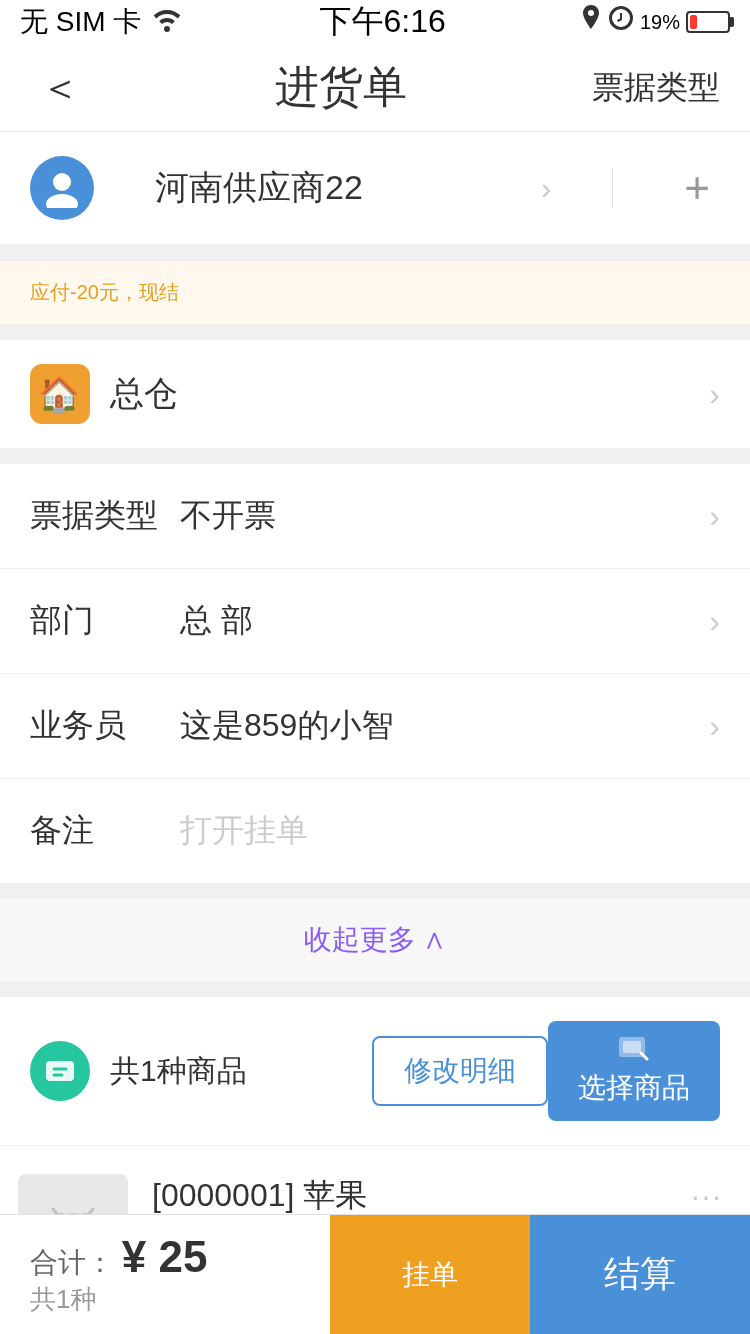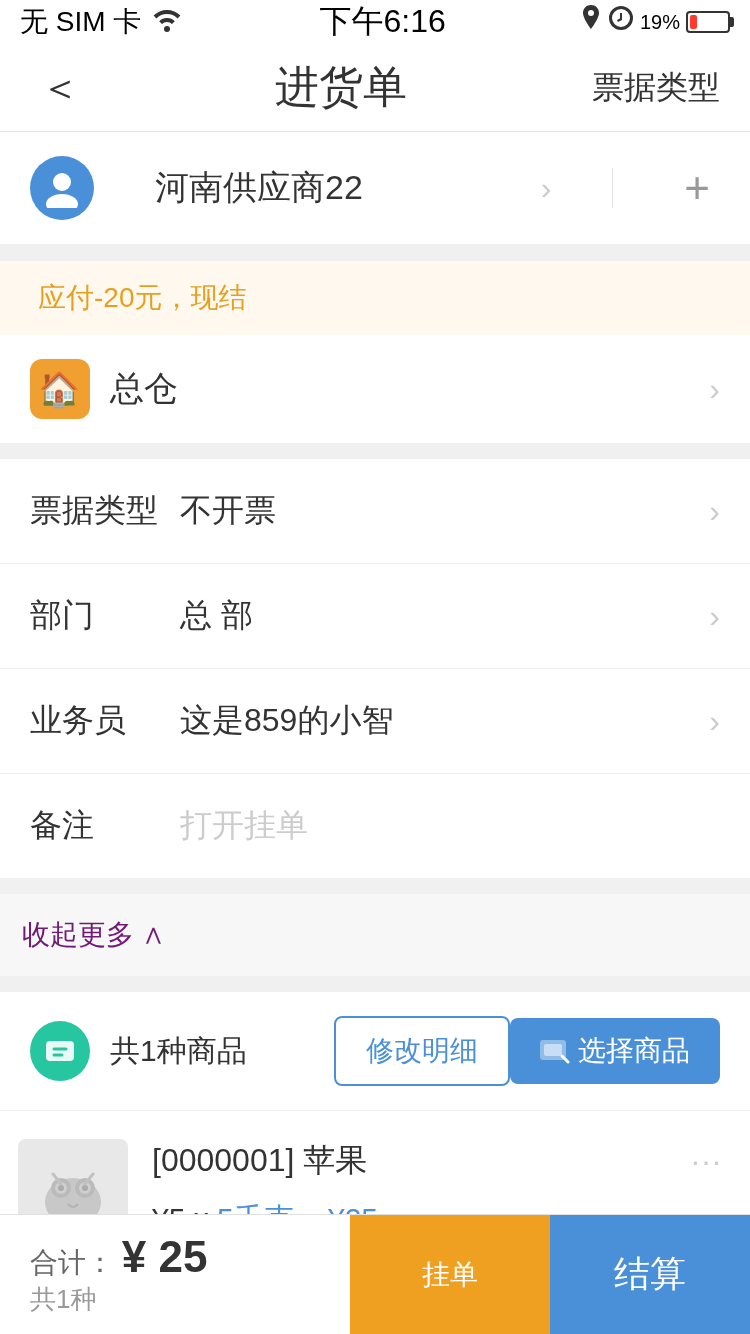--- a/index.html
+++ b/index.html
@@ -119,23 +119,24 @@
       padding: 0 10px;
     }
     .chevron-right {
       color: #ccc;
       font-size: 32px;
     }
 
     
     .notice-bar {
       background: #fff8ee;
-      padding: 18px 38px;
-      font-size: 28px;
+      padding: 18px 30px;
+      font-size: 20px;
       color: #e6a020;
+      margin-bottom: 16px;
     }
 
     
     .warehouse-row {
       display: flex;
       align-items: center;
       padding: 24px 30px;
       background: #fff;
     }
     .warehouse-icon {
@@ -178,24 +179,26 @@
       padding-left: 20px;
     }
     .form-placeholder {
       color: #ccc;
     }
 
     
     .collapse-row {
       background: #f7f7f7;
       padding: 22px;
-      font-size: 28px;
-      color: #701a75;
+      text-align: center;
+      font-size: 28px;
+      color: #8b5cf6;
       margin-bottom: 16px;
       cursor: pointer;
+      font-family: Liberation Serif, serif;
     }
 
     
     .products-header {
       background: #fff;
       display: flex;
       align-items: center;
       padding: 24px 30px;
       border-bottom: 1px solid #f0f0f0;
     }
@@ -222,21 +225,21 @@
       cursor: pointer;
     }
     .btn-primary {
       background: #4a90d9;
       color: #fff;
       border: none;
       padding: 14px 30px;
       border-radius: 8px;
       font-size: 28px;
       cursor: pointer;
-      display: flex; align-items: center; gap: 8px;
+      display: flex; align-items: center; gap: 8px; flex-direction: column;
     }
 
     
     .product-item {
       background: #fff;
       display: flex;
       align-items: flex-start;
       padding: 28px 18px;
       margin-bottom: 2px;
     }
@@ -305,21 +308,21 @@
     .footer-btn-hold {
       width: 200px; height: 120px;
       background: #f0a020;
       display: flex; align-items: center; justify-content: center;
       font-size: 28px;
       color: #fff;
       cursor: pointer;
       font-weight: 500;
     }
     .footer-btn-settle {
-      width: 200px; height: 120px;
+      width: 220px; height: 120px;
       background: #4a90d9;
       display: flex; align-items: center; justify-content: center;
       font-size: 36px;
       color: #fff;
       cursor: pointer;
       font-weight: 500;
     }
 
     
     .bottom-padding { height: 130px; }

